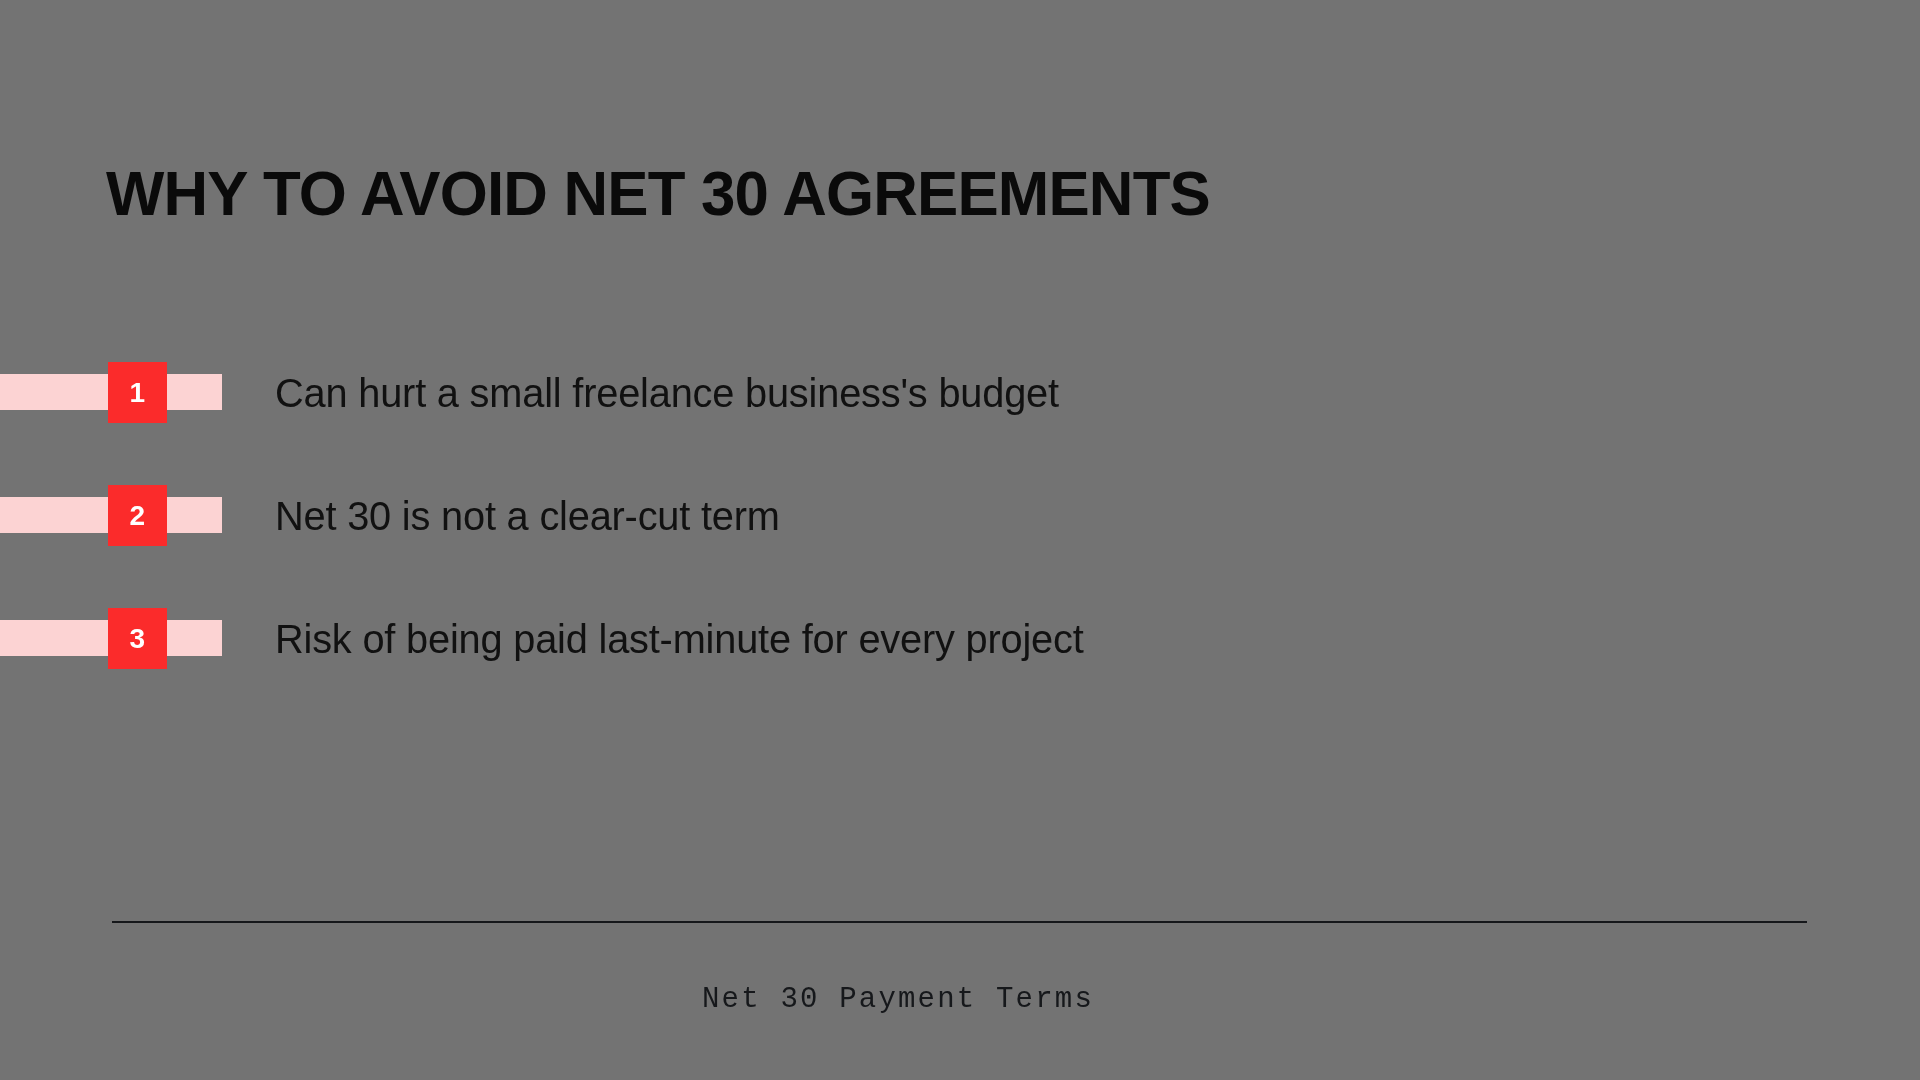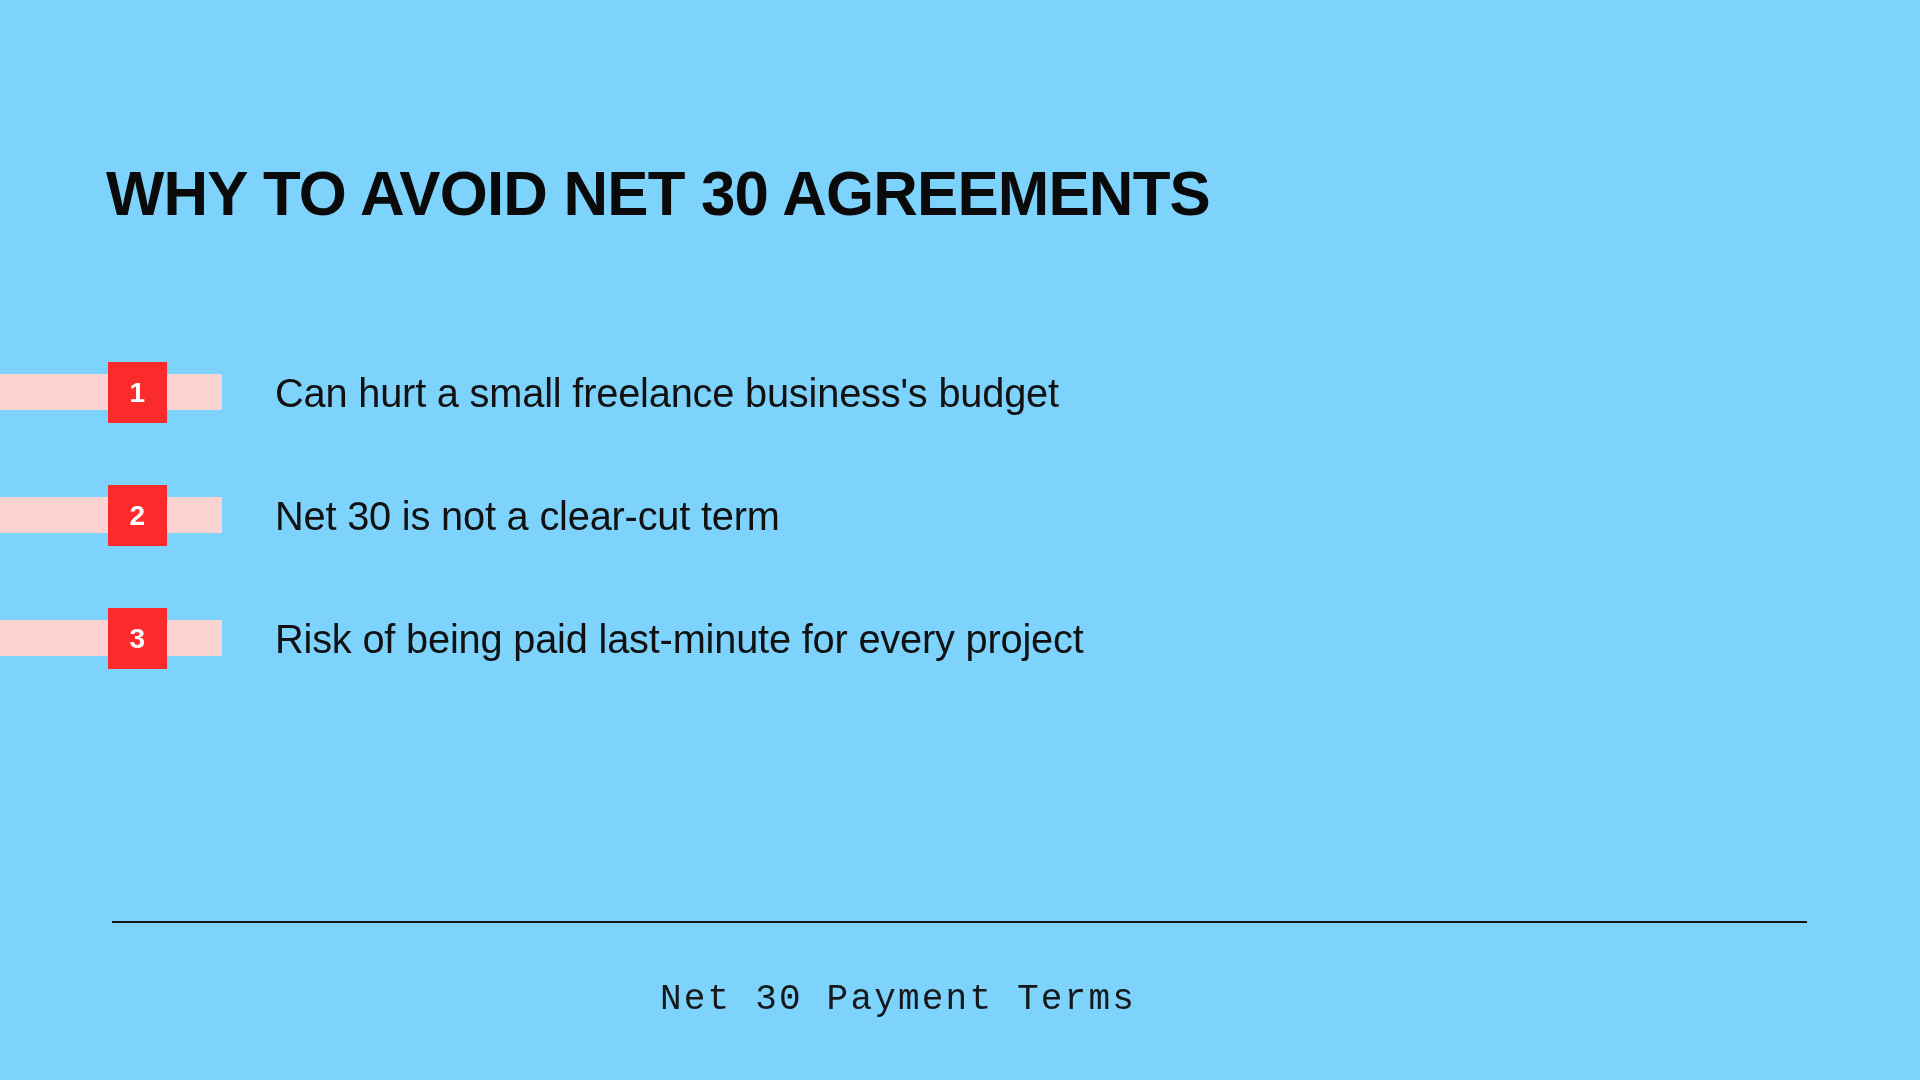--- a/index.html
+++ b/index.html
@@ -13,21 +13,21 @@
     background: #f3f3f2;
     font-family: "Liberation Sans", sans-serif;
     overflow: hidden;
     position: relative;
     -webkit-font-smoothing: antialiased;
   }
 
   .slide {
     position: absolute;
     inset: 0;
-    background: #7dd3fc;
+    background: #737373;
   }
 
   
   .title {
     position: absolute;
     left: 106px;
     top: 118px;
     font-family: "Liberation Sans", sans-serif;
     font-weight: 700;
     font-size: 63px;
@@ -156,21 +156,21 @@
   .footer-caption {
     position: absolute;
     left: 0;
     top: 0;
     width: 1796px;
     height: 78px;
     display: flex;
     align-items: center;
     justify-content: center;
     font-family: "Liberation Mono", monospace;
-    font-size: 36px;
+    font-size: 29px;
     letter-spacing: 2.2px;
     color: #16181b;
     white-space: nowrap;
   }
 </style>
 </head>
 <body>
 
 <div class="slide">
 

